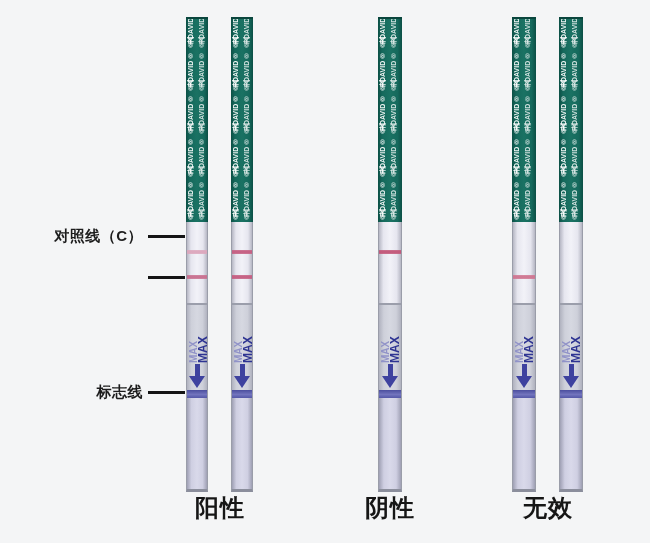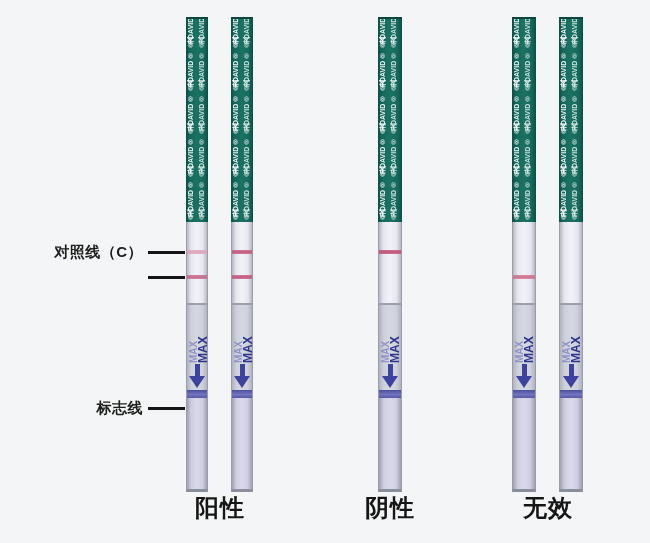--- a/index.html
+++ b/index.html
@@ -76,23 +76,23 @@
     position:absolute; left:0; width:185px; height:20px;
     display:flex; align-items:center; justify-content:flex-end;
   }
   .legend-row .txt {
     font-size:15px; font-weight:600; color:#1c1c1c; letter-spacing:0.5px;
     white-space:nowrap;
   }
   .legend-row .pointer {
     width:37px; height:3px; background:#141414; margin-left:5px; flex:0 0 auto;
   }
-  #legend-c { top:242px;padding-left:14px; }
+  #legend-c { top:226px;padding-left:14px; }
   #legend-t { top:267px; }
-  #legend-m { top:398px;text-align:right; }
+  #legend-m { top:382px;text-align:right; }
 
   
   .caption {
     position:absolute; top:492px; transform:translateX(-50%);
     font-size:24px; font-weight:600; color:#161616; letter-spacing:1px;
     white-space:nowrap;
   }
 </style>
 </head>
 <body>

